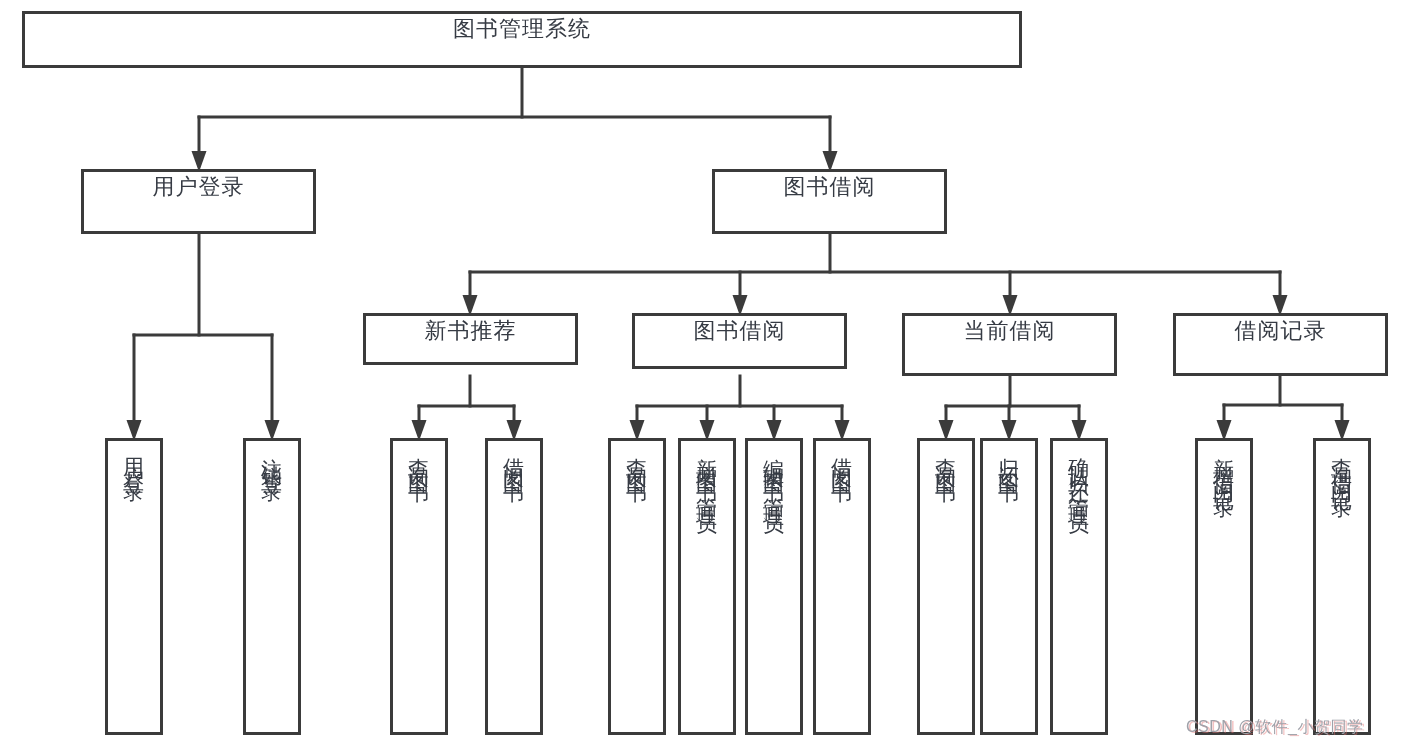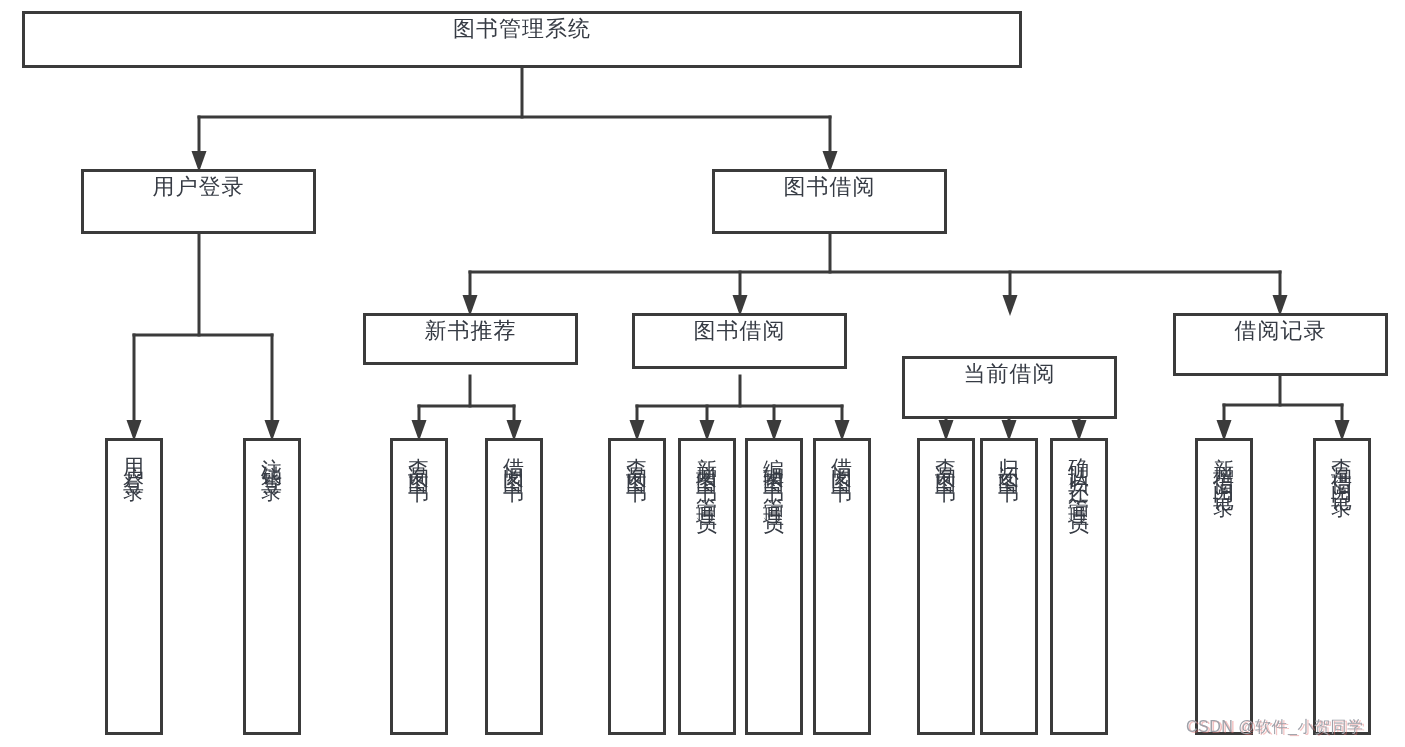--- a/index.html
+++ b/index.html
@@ -144,21 +144,21 @@
   <div class="box h" style="left:712px; top:169px; width:235px; height:65px;">
     <span>图书借阅</span>
   </div>
 
   <div class="box h" style="left:363px; top:313px; width:215px; height:52px;">
     <span>新书推荐</span>
   </div>
   <div class="box h" style="left:632px; top:313px; width:215px; height:56px;">
     <span>图书借阅</span>
   </div>
-  <div class="box h" style="left:902px; top:313px; width:215px; height:63px;margin-top:43px;">
+  <div class="box h" style="left:902px; top:313px; width:215px; height:63px;">
     <span>当前借阅</span>
   </div>
   <div class="box h" style="left:1173px; top:313px; width:215px; height:63px;">
     <span>借阅记录</span>
   </div>
 
   <div class="box v" style="left:105px; top:438px; width:58px; height:297px;">
     <span class="vtext">用户登录</span>
   </div>
   <div class="box v" style="left:243px; top:438px; width:58px; height:297px;">

